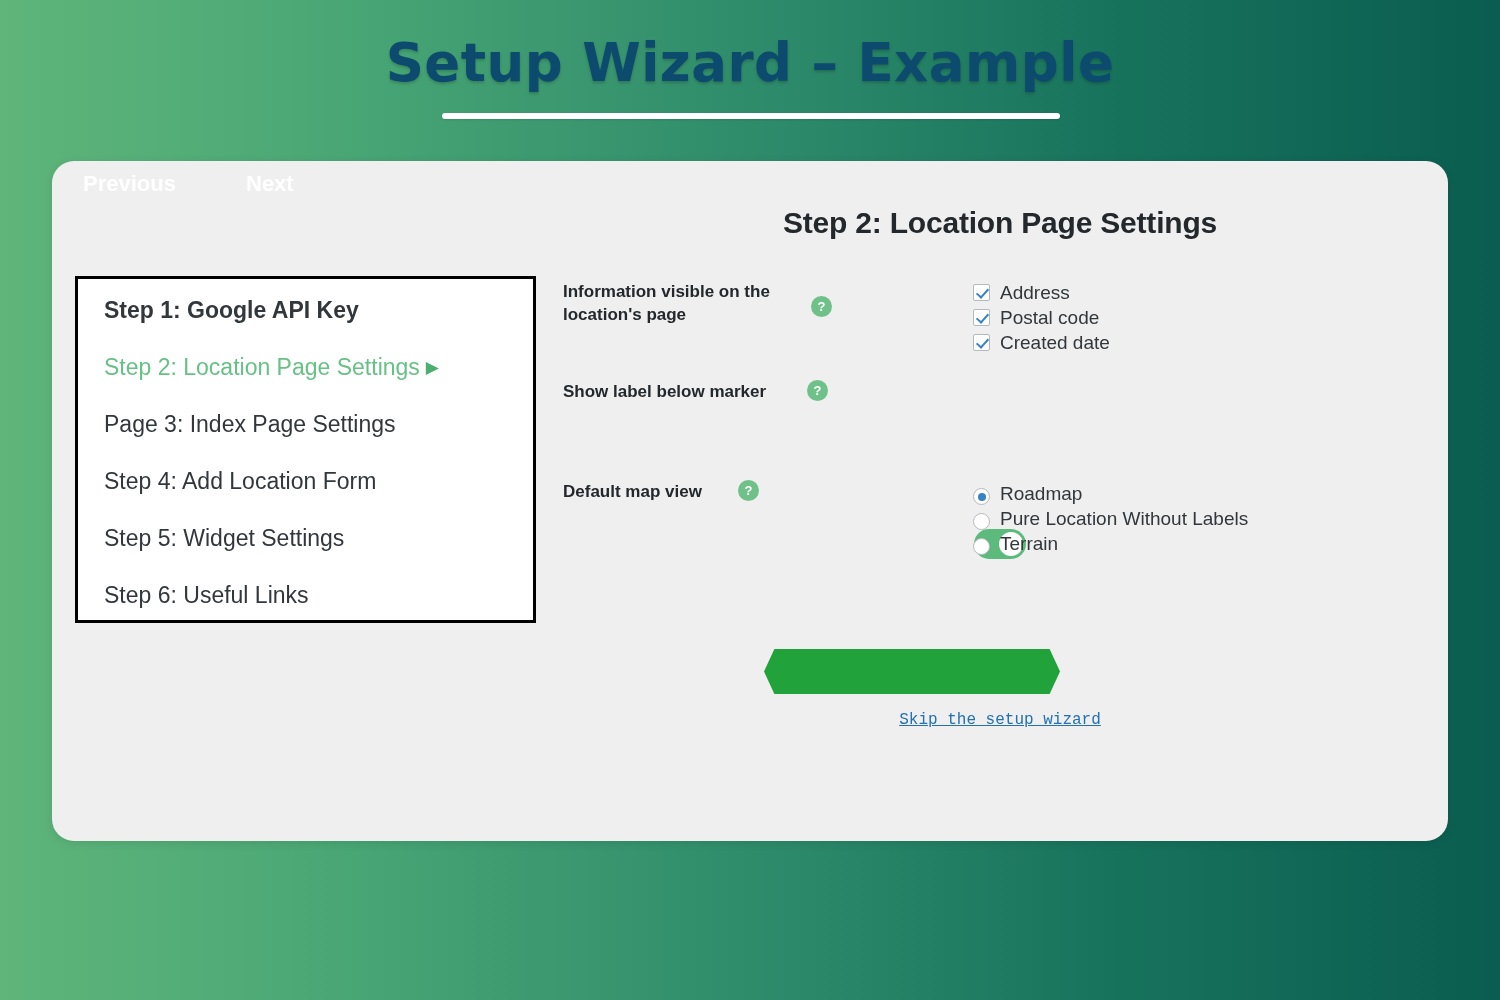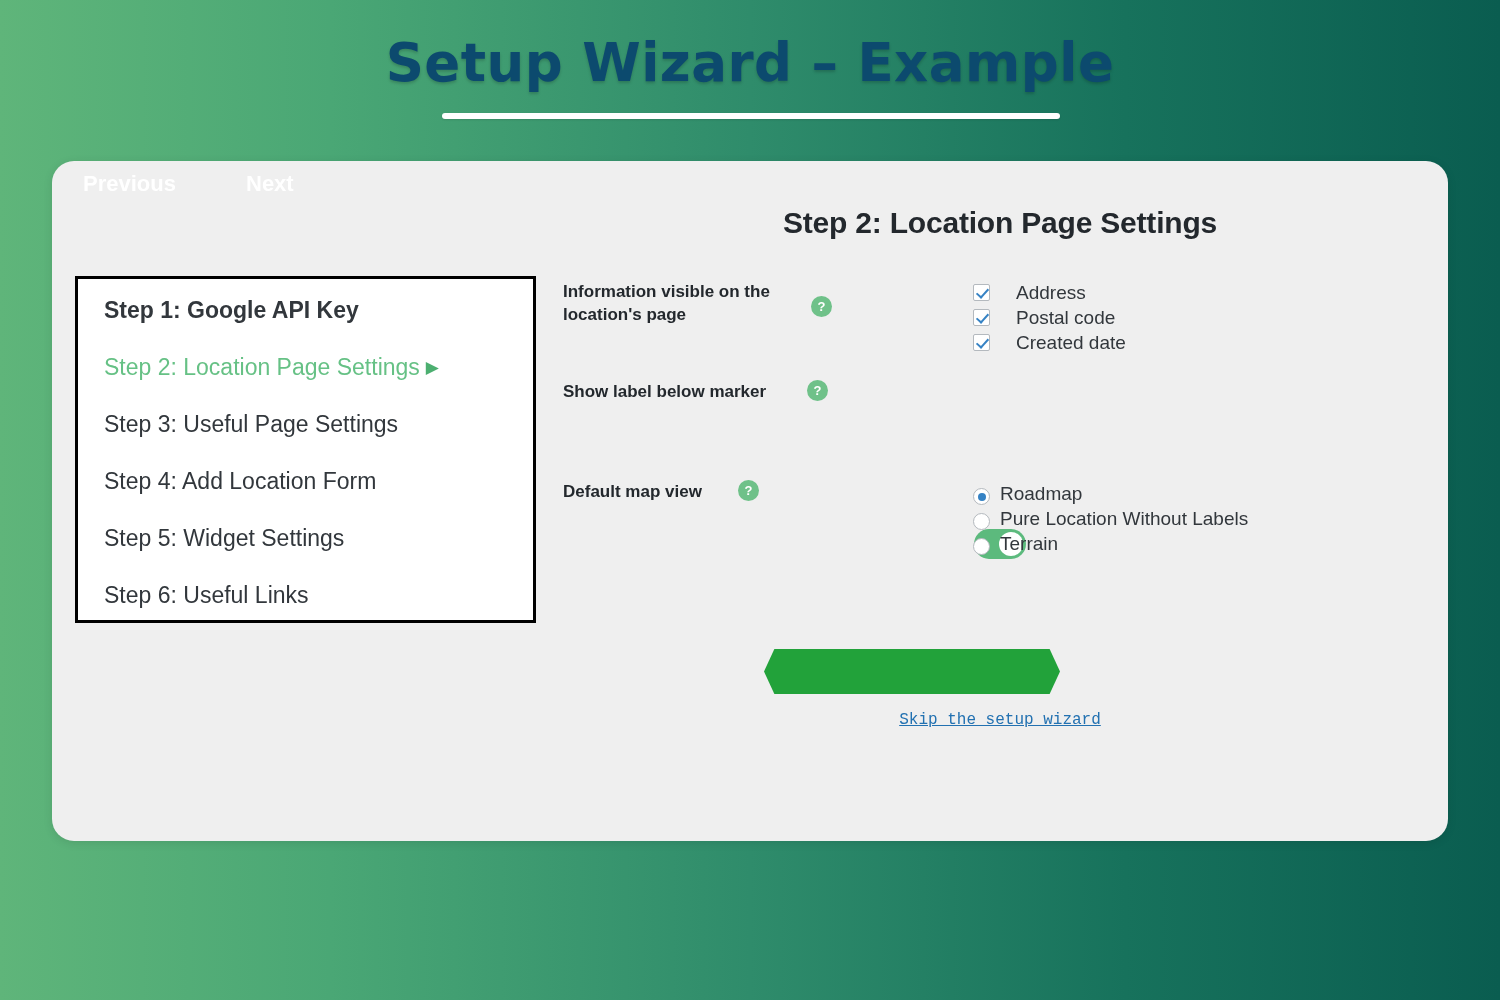--- a/index.html
+++ b/index.html
@@ -139,21 +139,21 @@
 
   
   #checkbox-group {
     position: absolute;
     left: 921px;
     top: 119px;
   }
   .check-row {
     display: flex;
     align-items: center;
-    gap: 26px;
+    gap: 10px;
     height: 25px;
   }
   .checkbox {
     width: 17px;
     height: 17px;
     border: 1px solid #b4b9be;
     background: #ffffff;
     border-radius: 2px;
     position: relative;
     flex: none;
@@ -302,21 +302,21 @@
 
   <div id="steps-box">
     <div class="step-item s0">
       <span>Step 1: Google API Key</span>
     </div>
     <div class="step-item s1 active">
       <span>Step 2: Location Page Settings</span>
       <span class="step-arrow">▶</span>
     </div>
     <div class="step-item s2">
-      <span>Step 3: Useful Page Settings</span>
+      <span>Page 3: Index Page Settings</span>
     </div>
     <div class="step-item s3">
       <span>Step 4: Add Location Form</span>
     </div>
     <div class="step-item s4">
       <span>Step 5: Widget Settings</span>
     </div>
     <div class="step-item s5">
       <span>Step 6: Useful Links</span>
     </div>

